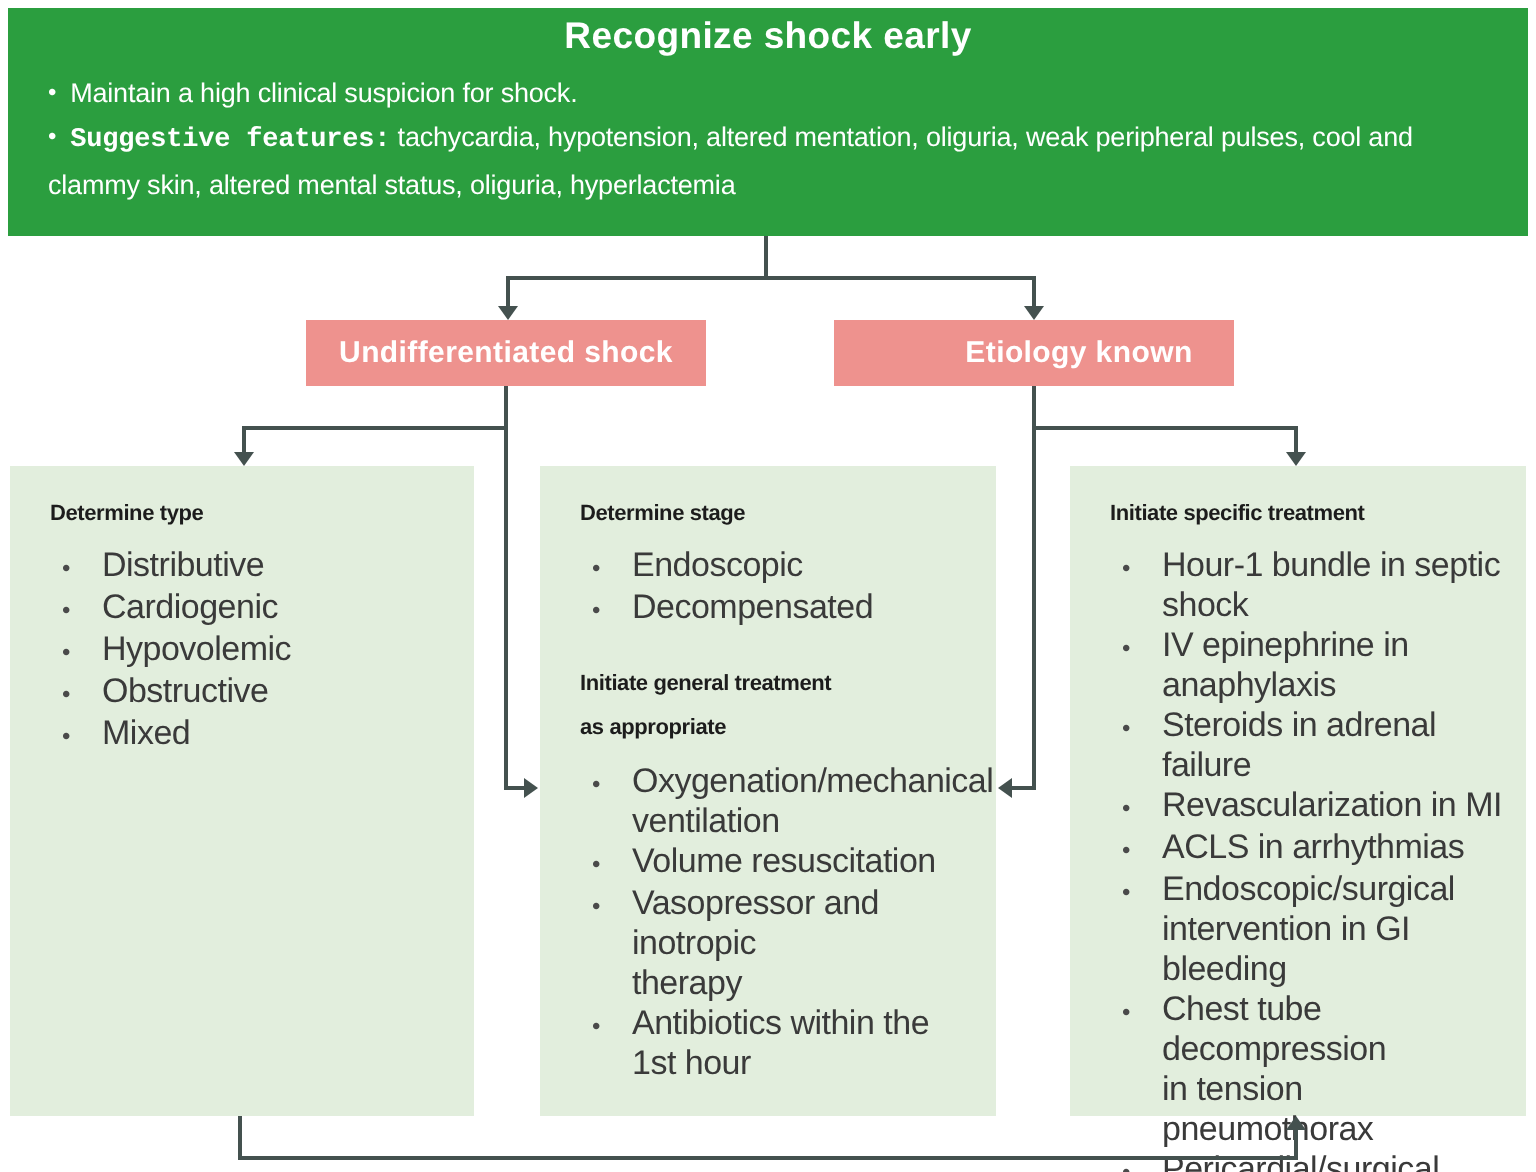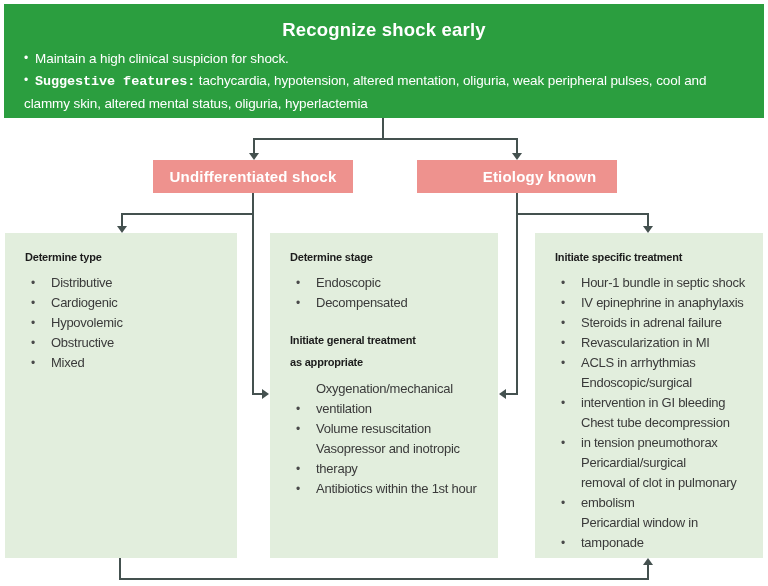--- a/index.html
+++ b/index.html
@@ -8,41 +8,41 @@
     --box-light-green:#e2eedd;
     --connector:#44514f;
   }
   *{margin:0;padding:0;box-sizing:border-box;}
   html,body{background:#fff;}
   body{font-family:"Liberation Sans","DejaVu Sans",sans-serif;}
   .stage{position:relative;width:768px;height:586px;background:#fff;overflow:hidden;}
 
   
   .banner{position:absolute;left:4px;top:4px;width:760px;height:114px;background:var(--banner-green);color:#fff;}
-  .banner-title{text-align:center;font-size:18.5px;font-weight:bold;margin-top:15px;letter-spacing:.2px;}
+  .banner-title{text-align:center;font-size:18.5px;font-weight:bold;margin-top:3px;letter-spacing:.2px;}
   .banner-bullets{padding:7px 14px 0 20px;font-size:13.5px;line-height:22px;letter-spacing:-0.1px;}
   .banner-bullets p{margin:0;}
   .b-dot{display:inline-block;margin-right:7px;transform:translateY(-1px);font-size:12px;}
   .b-bold{font-weight:bold;font-family:Liberation Mono, monospace;}
 
   
   .pink-box{position:absolute;top:160px;width:200px;height:33px;background:var(--box-pink);color:#fff;
     font-size:15px;font-weight:bold;display:flex;align-items:center;justify-content:center;letter-spacing:.2px;}
   .pink-left{left:153px;}
   .pink-right{left:417px;padding-left:45px;}
 
   
   .green-box{position:absolute;top:233px;height:325px;background:var(--box-light-green);padding:14px 10px 0 20px;color:#3a3a3a;}
   .gb-left{left:5px;width:232px;}
   .gb-mid{left:270px;width:228px;}
   .gb-right{left:535px;width:228px;}
   .green-box h3{font-size:11px;font-weight:bold;color:#1c1c1c;line-height:20px;margin-bottom:6px;letter-spacing:-0.2px;white-space:pre-line;}
   .green-box h3.second{margin-top:16px;line-height:22px;}
   .green-box ul{list-style:none;padding-left:6px;}
-  .green-box li{display:flex;font-size:13px;line-height:20px;letter-spacing:-0.25px;align-items:flex-end;}
+  .green-box li{display:flex;font-size:17px;line-height:20px;letter-spacing:-0.25px;}
   .li-dot{flex:0 0 20px;}
   .li-dot::before{content:"\2022";font-size:12px;color:#4a4a4a;}
   .li-text{flex:1;white-space:pre-line;}
 
   
   .ln{position:absolute;background:var(--connector);}
   .arr{position:absolute;width:0;height:0;}
   .arr.down{border-left:5px solid transparent;border-right:5px solid transparent;border-top:7px solid var(--connector);}
   .arr.up{border-left:5px solid transparent;border-right:5px solid transparent;border-bottom:7px solid var(--connector);}
   .arr.right{border-top:5px solid transparent;border-bottom:5px solid transparent;border-left:7px solid var(--connector);}

